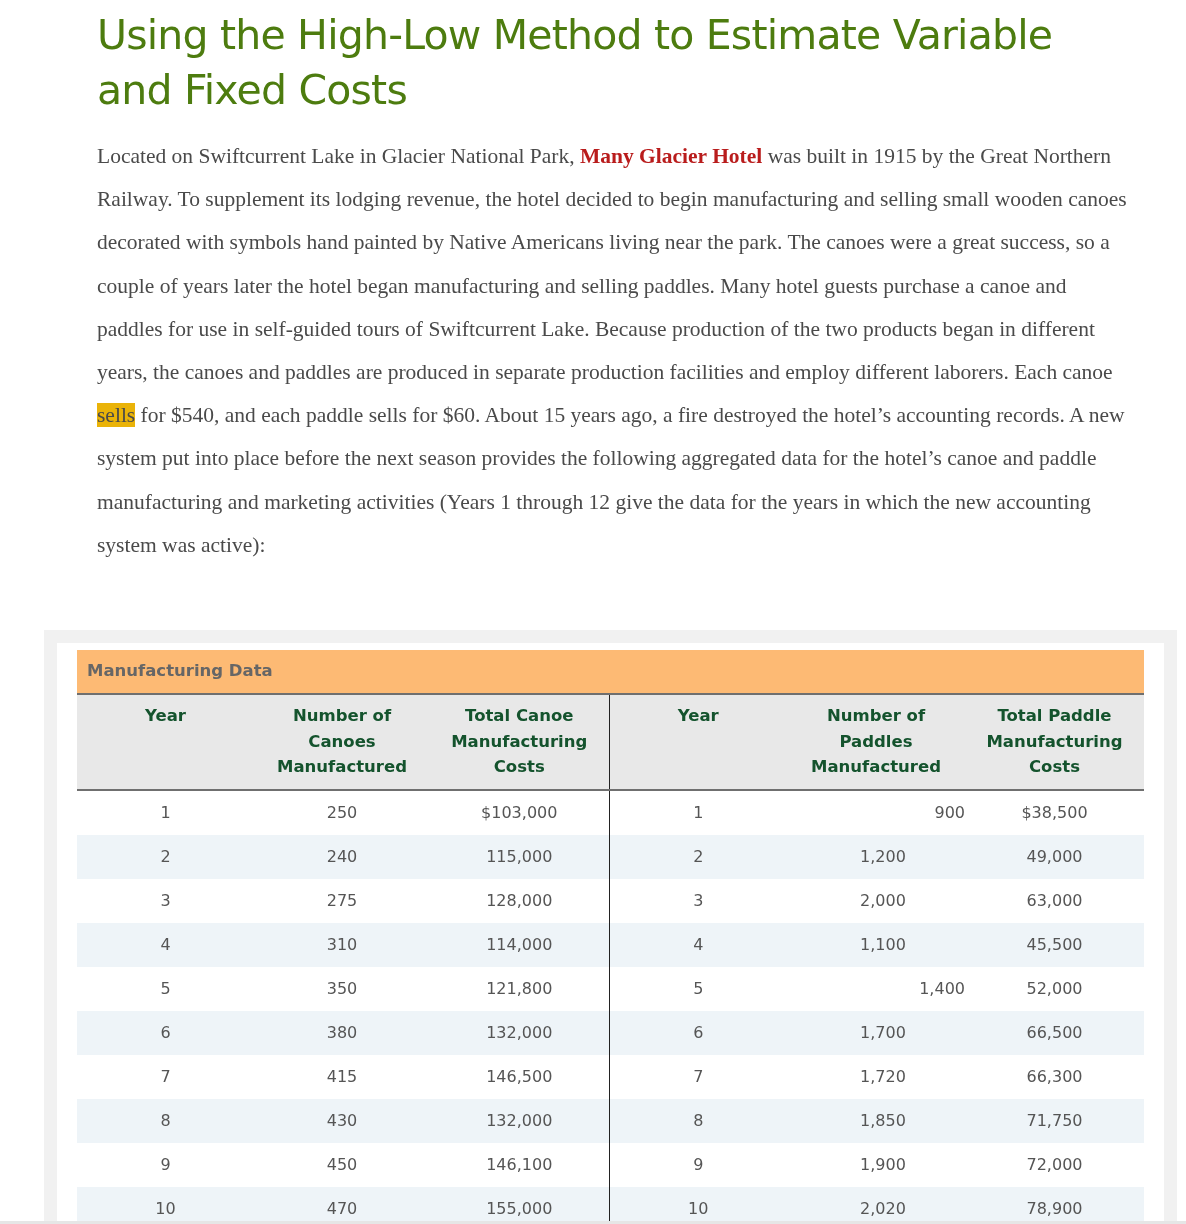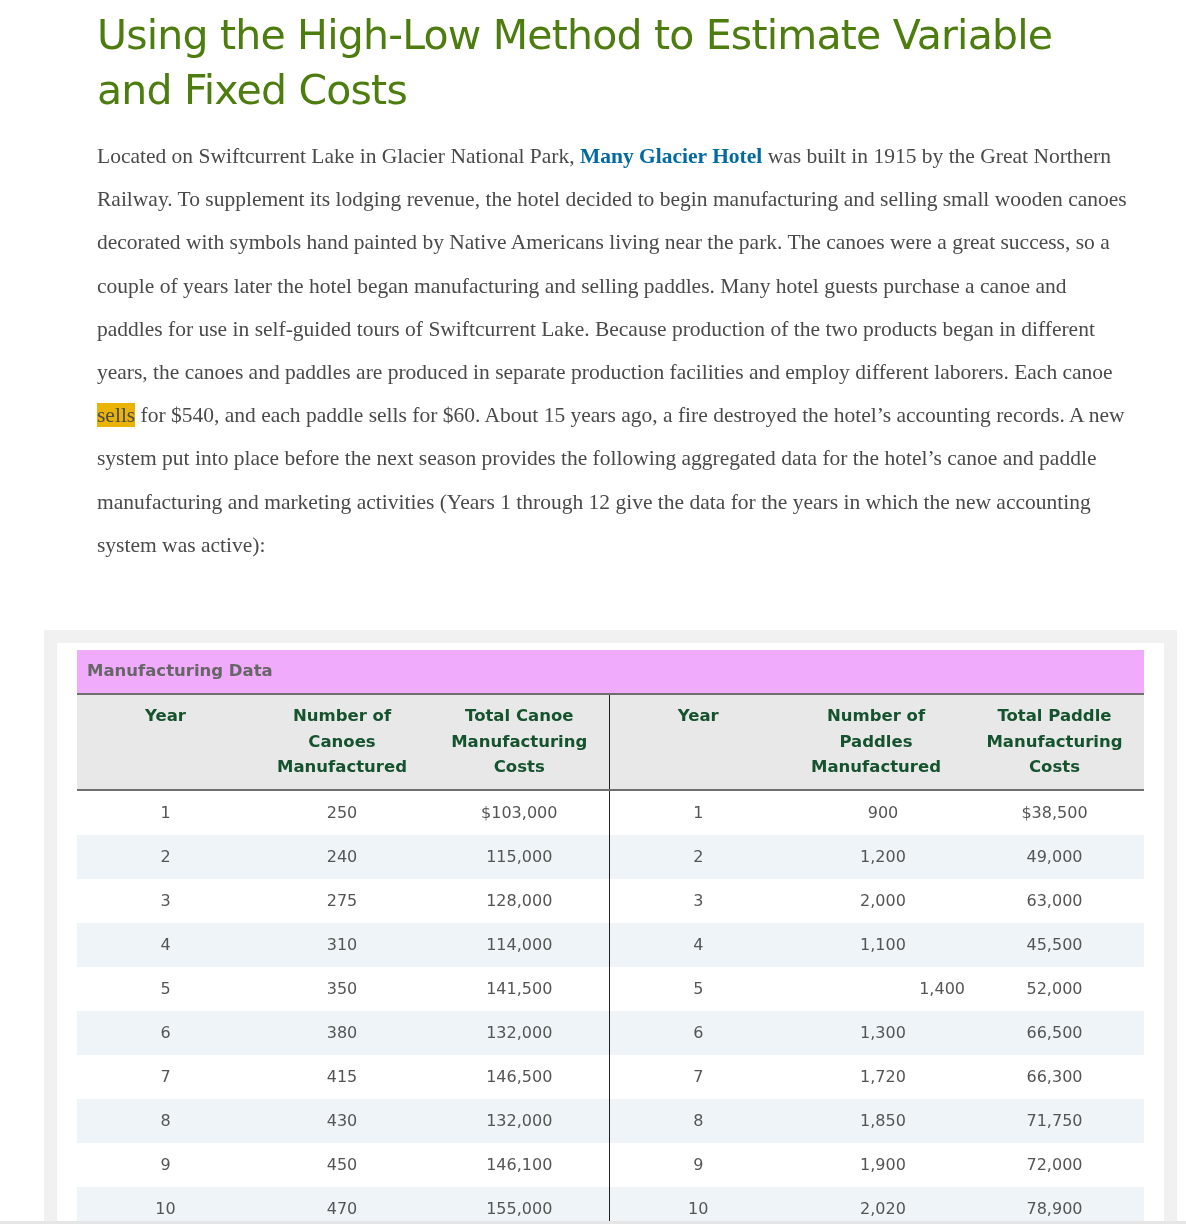--- a/index.html
+++ b/index.html
@@ -7,37 +7,37 @@
     .page-title {
       position: absolute; left: 97px; top: 8px; width: 1000px; margin: 0;
       font-family: "DejaVu Sans", sans-serif; font-weight: normal;
       font-size: 41px; line-height: 55px; color: #4d7c0f; letter-spacing: -0.8px;
     }
     .intro {
       position: absolute; left: 97px; top: 135px; width: 1040px; margin: 0;
       font-family: "Liberation Serif", serif; font-size: 21.5px; line-height: 43.2px;
       color: #4a4a4a;
     }
-    .intro .hl-name { color: #0369a1; font-weight: bold; }
+    .intro .hl-name { color: #b91c1c; font-weight: bold; }
     .intro .selected { background: #eab308; }
     .frame {
       position: absolute; left: 44px; top: 630px; width: 1133px; height: 600px;
       background: #f1f1f1;
     }
     .panel {
       position: absolute; left: 13px; top: 13px; width: 1107px; height: 600px;
       background: #ffffff;
     }
     table.mfg {
       position: absolute; left: 20px; top: 7px; width: 1067px;
       border-collapse: collapse; table-layout: fixed;
       font-family: "DejaVu Sans", sans-serif; color: #555555;
     }
     table.mfg caption {
-      caption-side: top; text-align: left; background: #f0abfc;
+      caption-side: top; text-align: left; background: #fdba74;
       font-weight: bold; font-size: 16.5px; color: #666666;
       padding: 0 10px; height: 43px; line-height: 42px;
       border-bottom: 2px solid #6f6f6f;
     }
     table.mfg thead th {
       background: #e8e8e8; font-weight: bold; font-size: 16.5px; color: #14532d;
       line-height: 25.5px; vertical-align: top; text-align: center;
       padding: 8px 4px 9px 4px; height: 78px; box-sizing: border-box;
       border-bottom: 2px solid #6f6f6f;
     }
@@ -80,21 +80,21 @@
           <th style="padding-left:22px;padding-right:22px;margin-top:12px;">Number of Paddles Manufactured</th>
           <th>Total Paddle Manufacturing Costs</th>
         </tr>
       </thead>
       <tbody id="table-body">
           <tr>
             <td>1</td>
             <td>250</td>
             <td>$103,000</td>
             <td class="divider">1</td>
-            <td style="padding-left: 14px;">900</td>
+            <td style="padding-left: 14px; text-align: right;">900</td>
             <td>$38,500</td>
           </tr>
           <tr>
             <td>2</td>
             <td>240</td>
             <td>115,000</td>
             <td class="divider">2</td>
             <td style="padding-left: 14px;">1,200</td>
             <td>49,000</td>
           </tr>
@@ -110,31 +110,31 @@
             <td>4</td>
             <td>310</td>
             <td>114,000</td>
             <td class="divider">4</td>
             <td style="padding-left: 14px;">1,100</td>
             <td>45,500</td>
           </tr>
           <tr>
             <td>5</td>
             <td>350</td>
-            <td>141,500</td>
+            <td>121,800</td>
             <td class="divider">5</td>
             <td style="padding-left: 14px; text-align: right;">1,400</td>
             <td>52,000</td>
           </tr>
           <tr>
             <td>6</td>
             <td>380</td>
             <td>132,000</td>
             <td class="divider">6</td>
-            <td style="padding-left: 14px;">1,300</td>
+            <td style="padding-left: 14px;">1,700</td>
             <td>66,500</td>
           </tr>
           <tr>
             <td>7</td>
             <td>415</td>
             <td>146,500</td>
             <td class="divider">7</td>
             <td style="padding-left: 14px;">1,720</td>
             <td>66,300</td>
           </tr>

